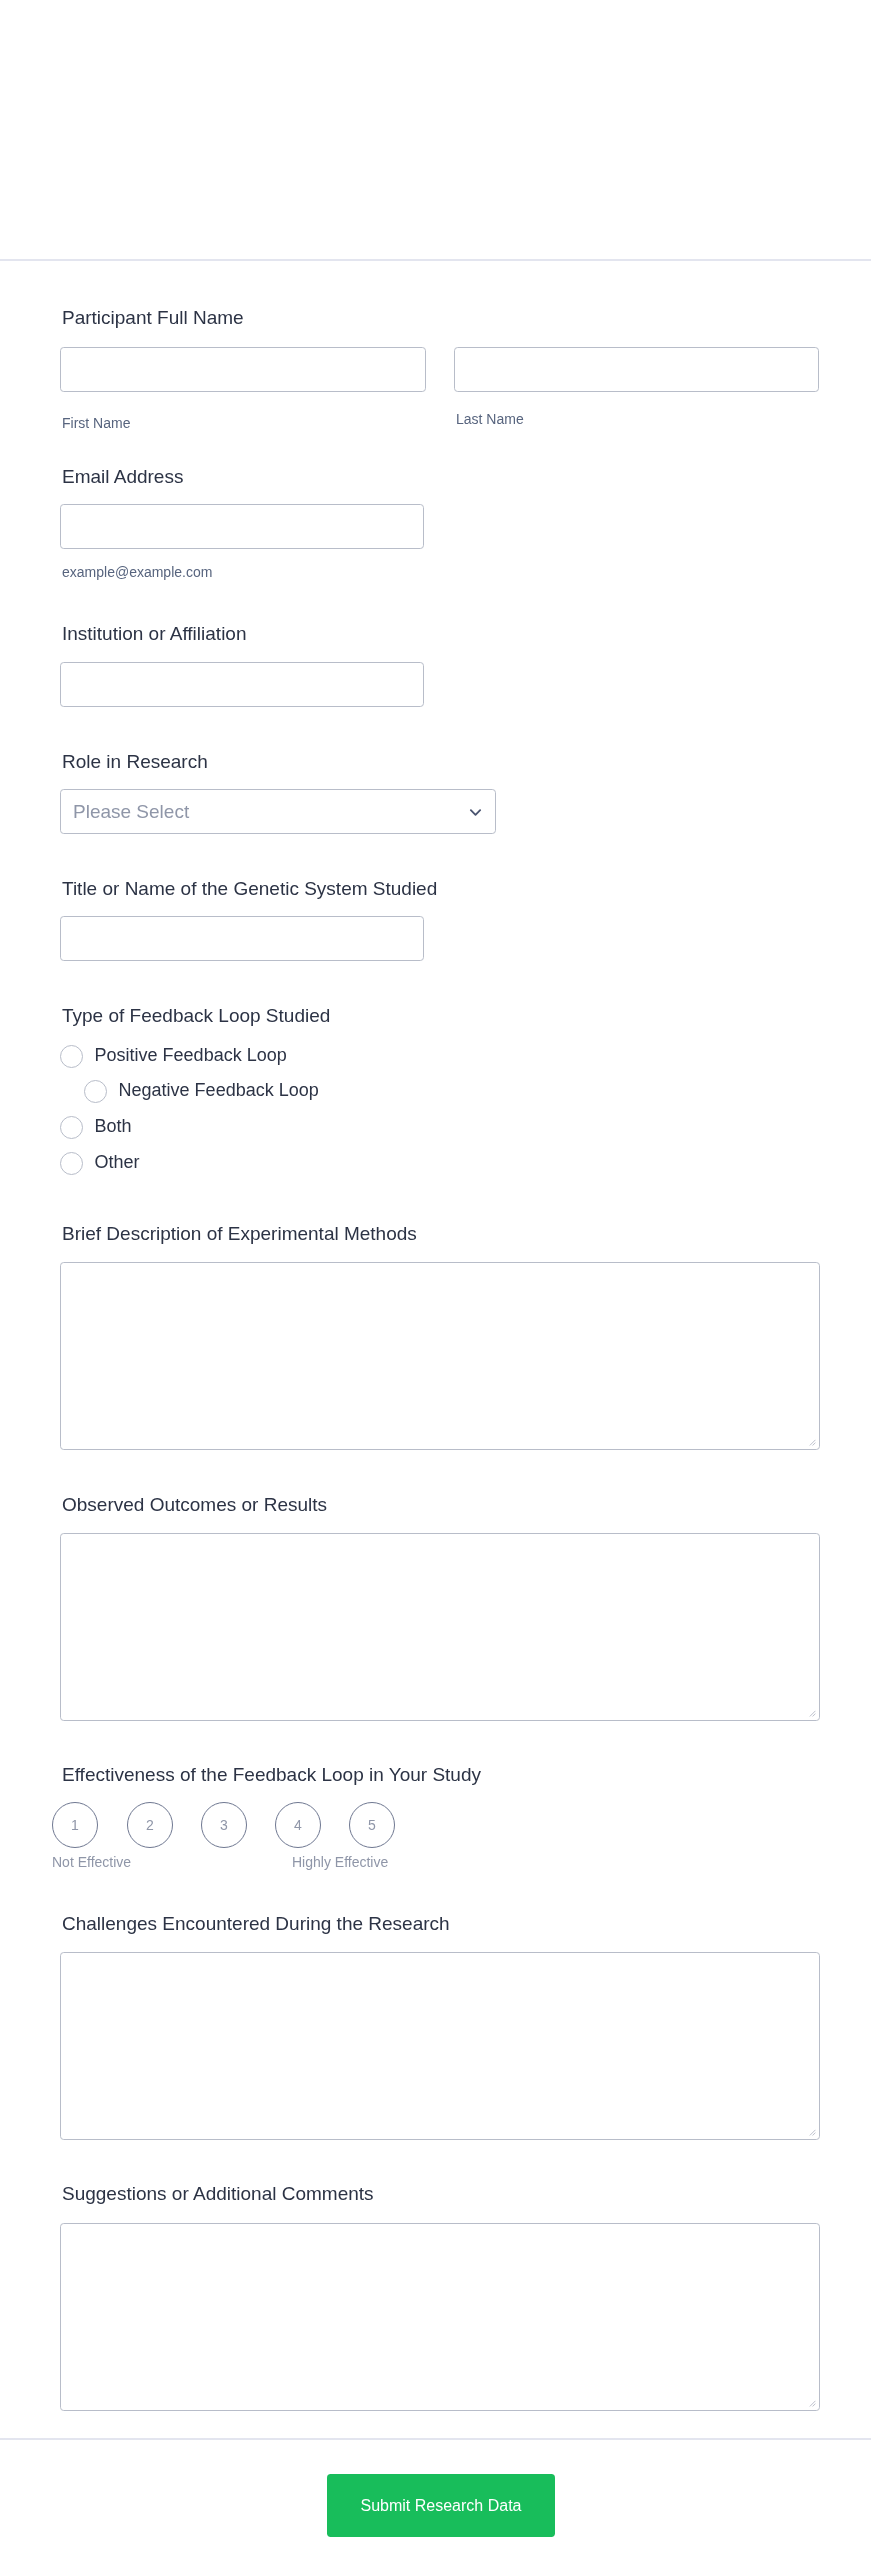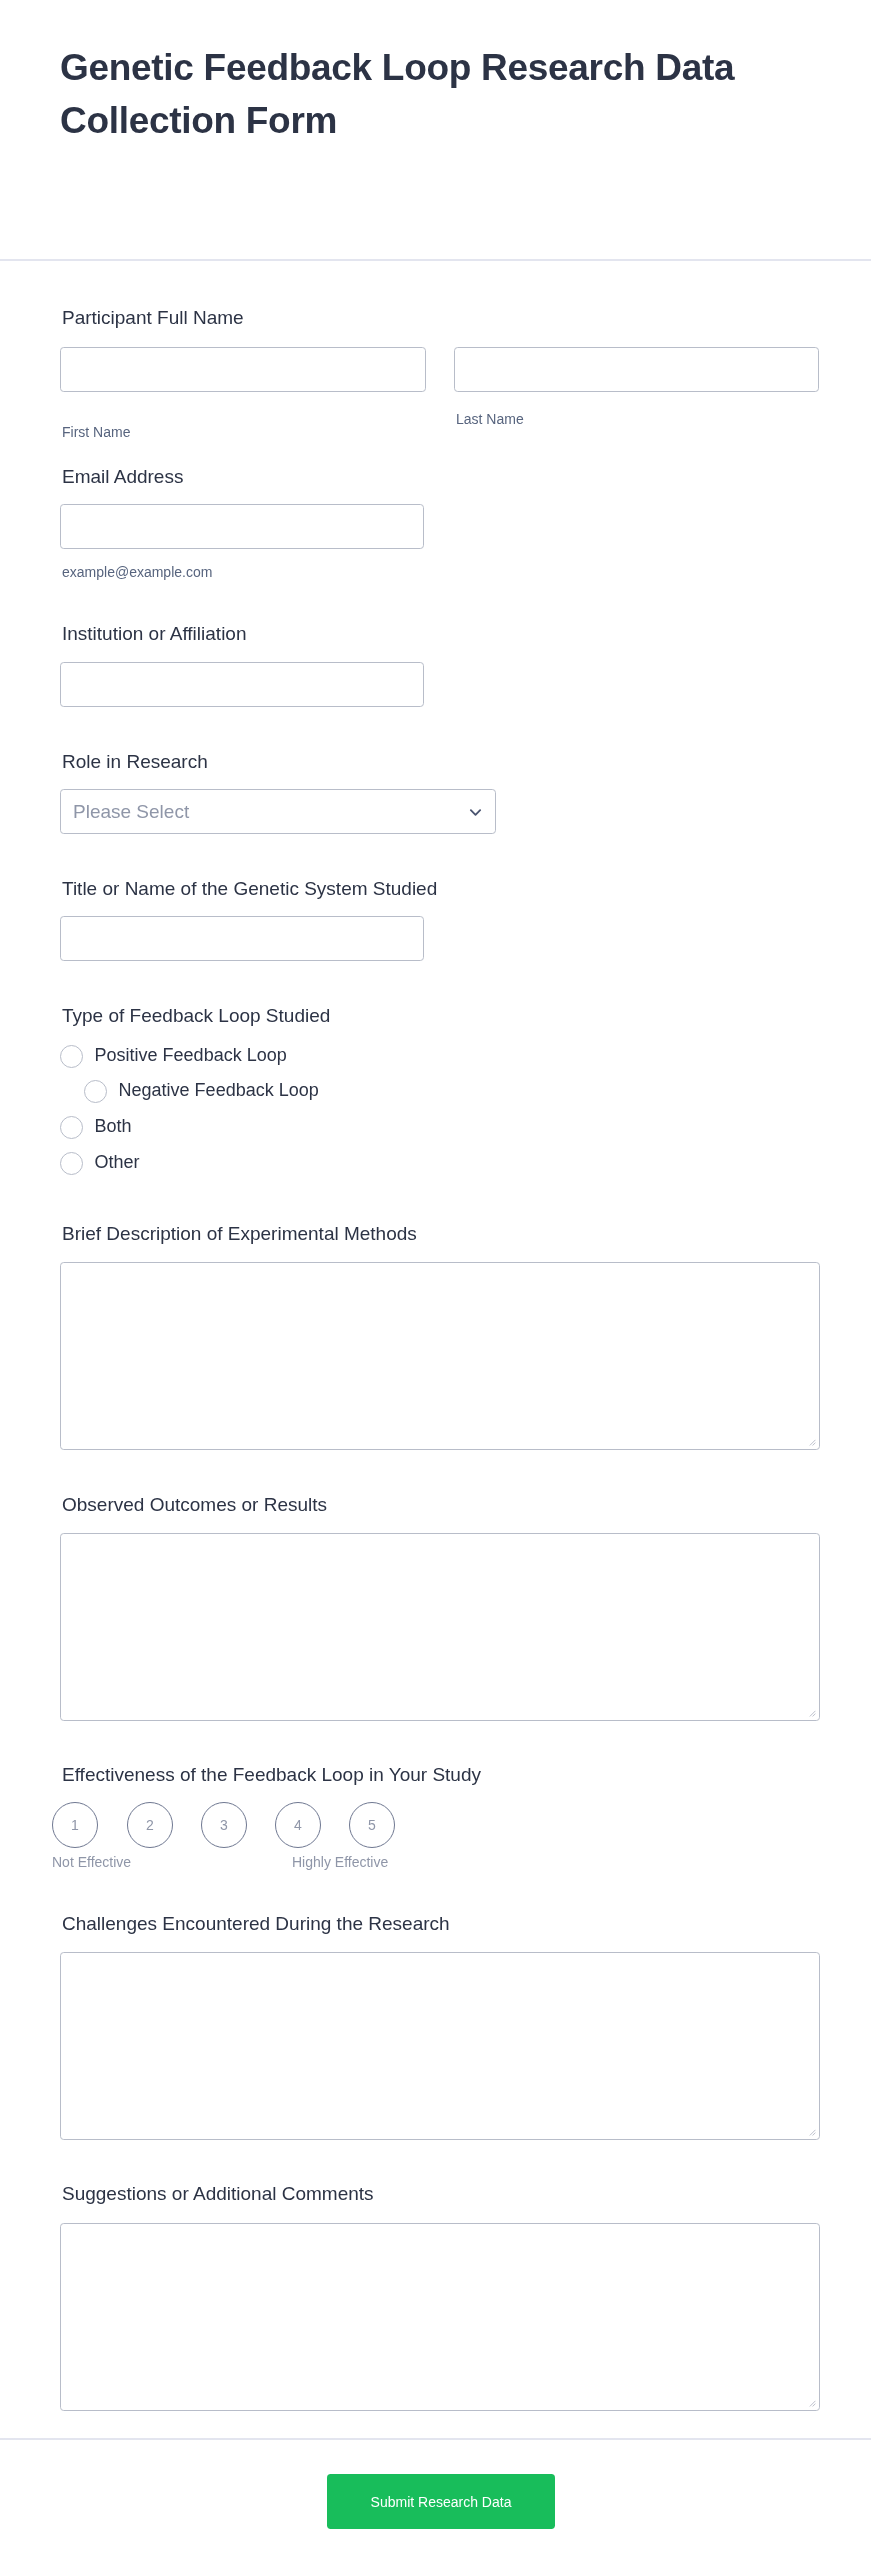--- a/index.html
+++ b/index.html
@@ -54,38 +54,37 @@
 
     .rating-circle {
       position: absolute; width: 46px; height: 46px; border-radius: 50%;
       border: 0.9px solid #6f7891; background: #fff;
       display: flex; align-items: center; justify-content: center;
       font-size: 14px; color: #8f96a8;
     }
     .rating-label { position: absolute; font-size: 14px; color: #8f96a8; line-height: 17px; }
 
     .submit {
-      position: absolute; left: 327px; top: 2474px; width: 228px; height: 55px;
+      position: absolute; left: 327px; top: 2474px; width: 228px; height: 63px;
       background: #18bd5b; border-radius: 3.7px; border: none;
-      color: #ffffff; font-size: 14px; font-family: "Liberation Sans", "DejaVu Sans", sans-serif;
+      color: #ffffff; font-size: 16px; font-family: "Liberation Sans", "DejaVu Sans", sans-serif;
       display: flex; align-items: center; justify-content: center;
     }
   </style>
 </head>
 <body>
 
 <div class="header">
-  <h1 class="title">Genetic Feedback Loop Research Data Collection Form</h1>
 </div>
 <div class="divider" style="top:259px;"></div>
 
 <label class="label" style="top:307px;">Participant Full Name</label>
 <input class="input" style="left: 60px; top: 347px; width: 366px;" value="">
 <input class="input" style="left: 454px; top: 347px; width: 365px;" value="">
-<span class="sublabel" style="left:62px; top:424px;">First Name</span>
+<span class="sublabel" style="left:62px; top:415px;">First Name</span>
 <span class="sublabel" style="left:456px; top:411px;">Last Name</span>
 
 <label class="label" style="top:466px;">Email Address</label>
 <input class="input" style="left: 60px; top: 504px; width: 364px;" value="">
 <span class="sublabel" style="left:62px; top:564px;">example@example.com</span>
 
 <label class="label" style="top:623px;">Institution or Affiliation</label>
 <input class="input" style="left: 60px; top: 662px; width: 364px;" value="">
 
 <label class="label" style="top:751px;">Role in Research</label>

